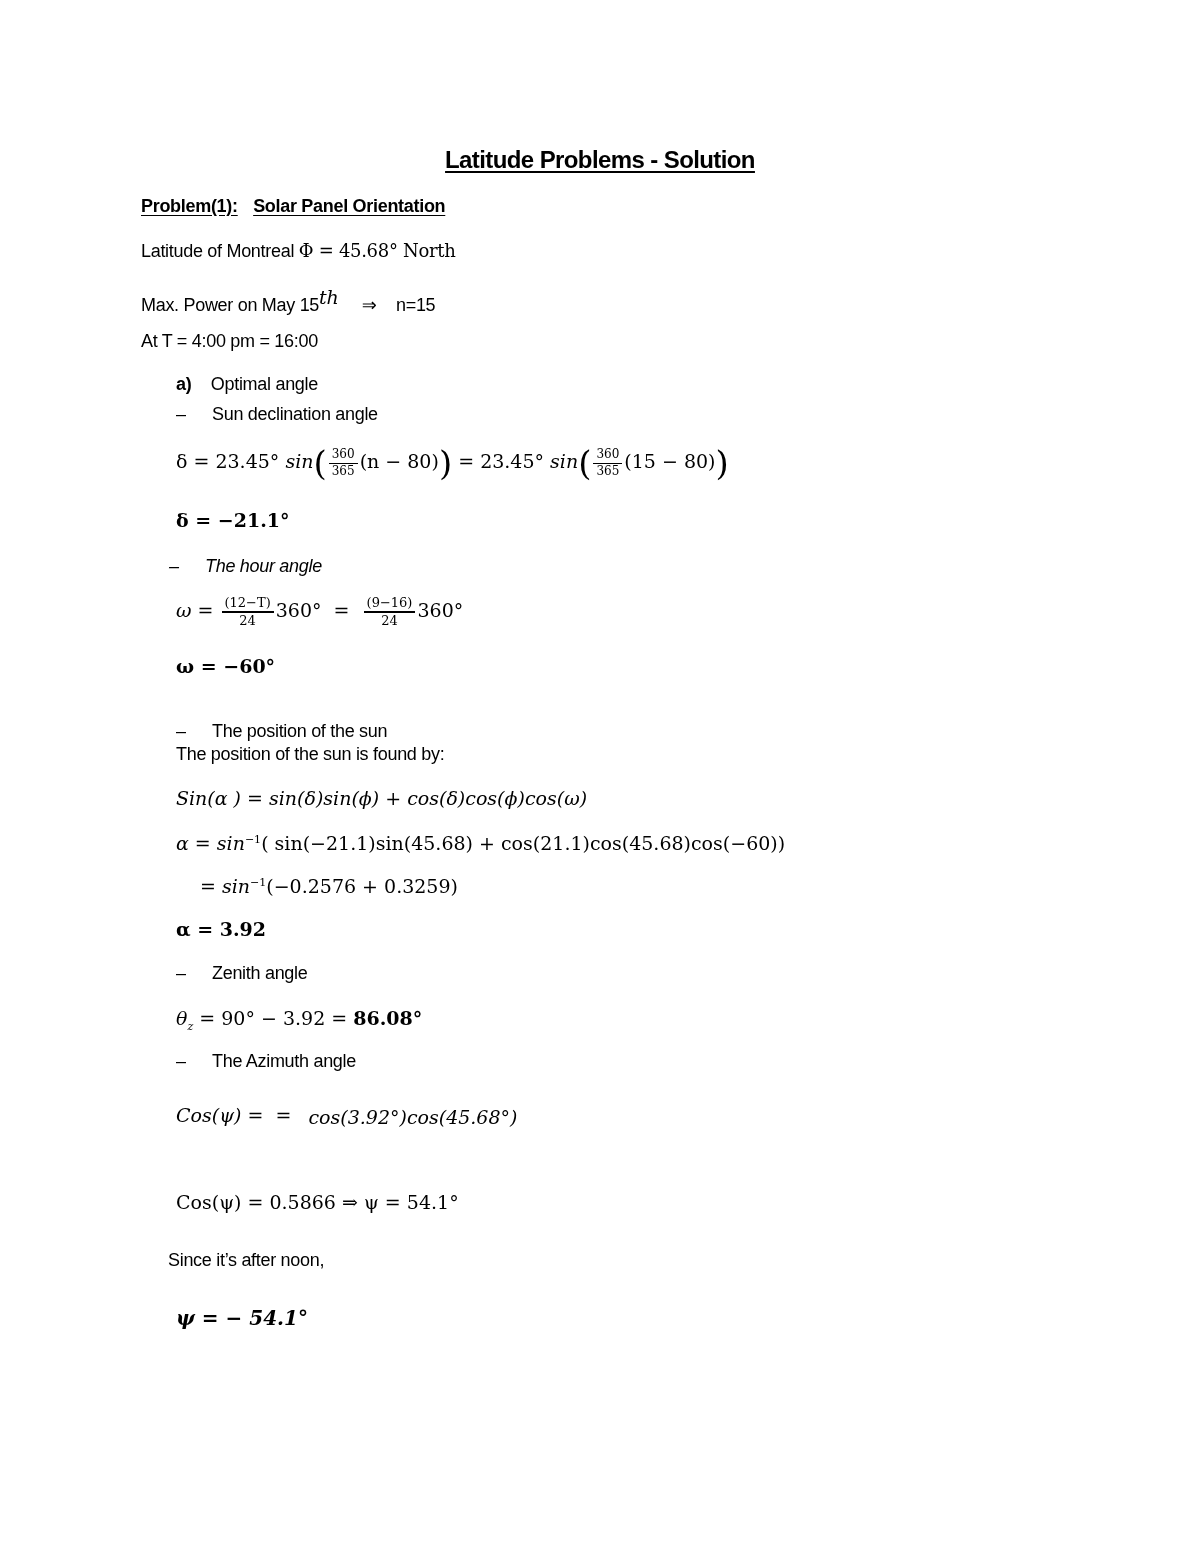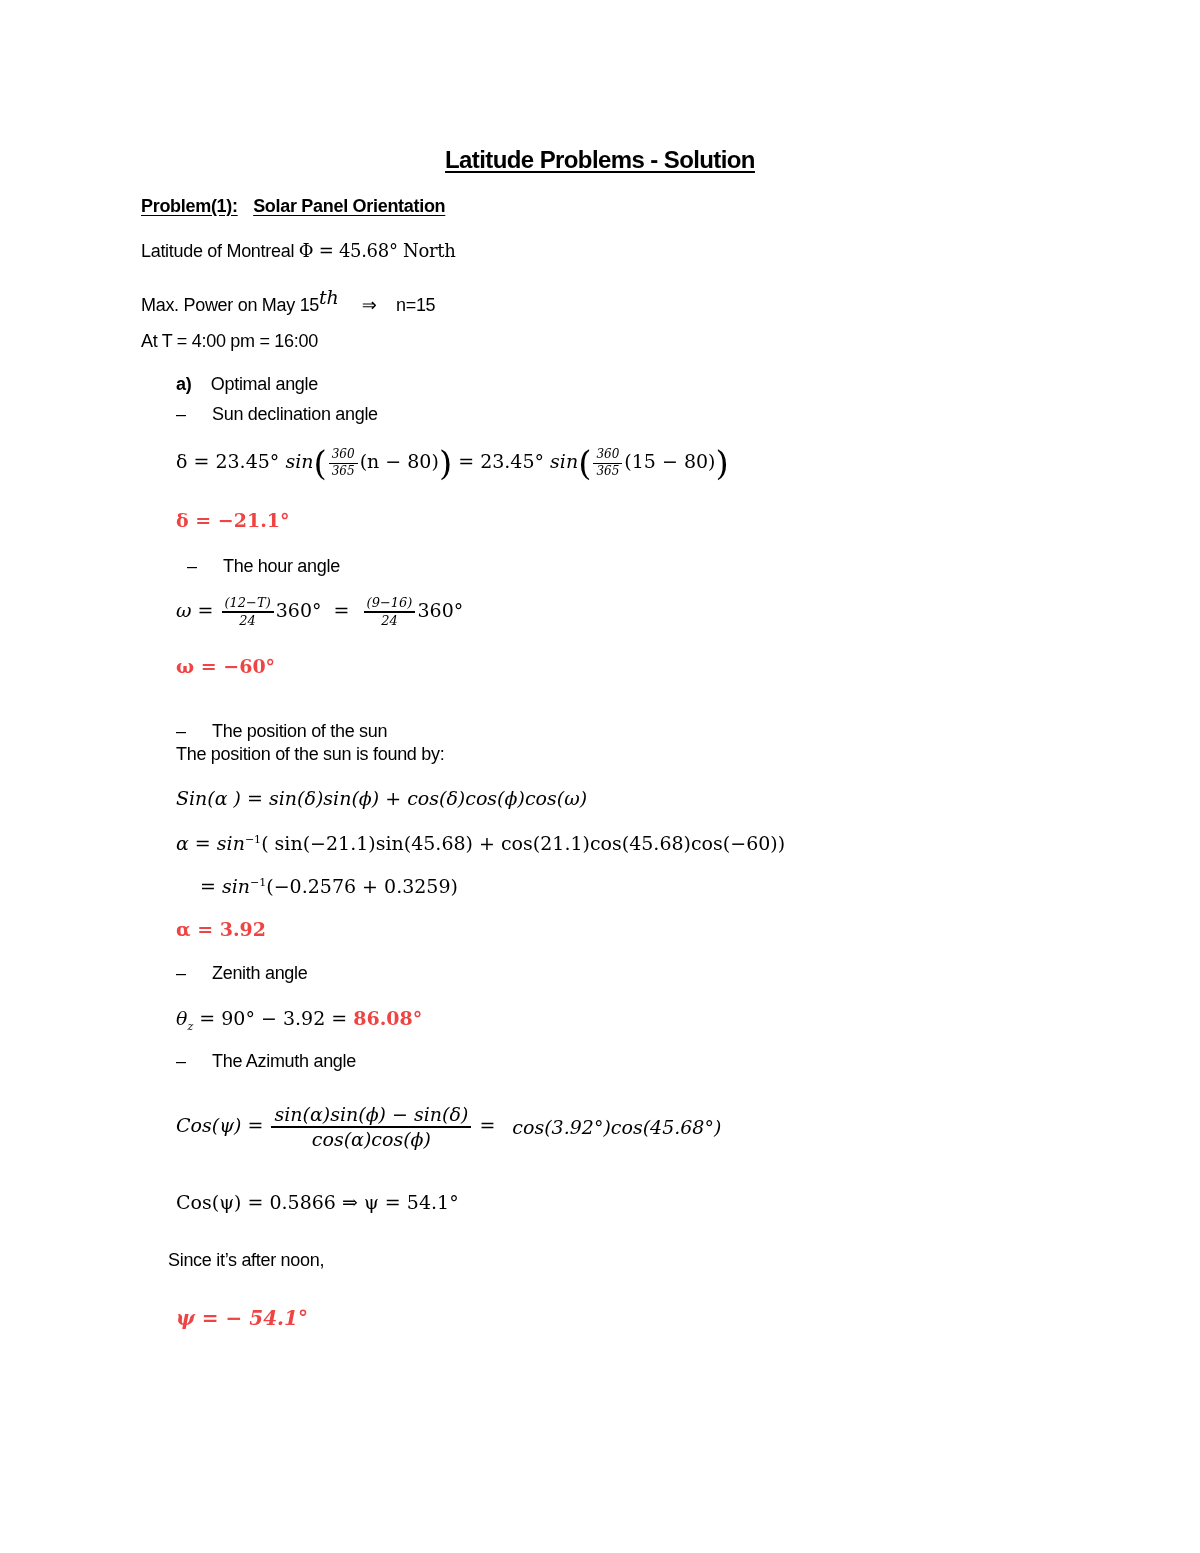--- a/index.html
+++ b/index.html
@@ -4,22 +4,22 @@
 <style>
   html, body { margin: 0; padding: 0; background: #ffffff; }
   body { width: 1200px; height: 1553px; position: relative; overflow: hidden;
          font-family: "Liberation Sans", sans-serif; color: #000; }
   .line { position: absolute; white-space: nowrap; }
   .txt { font-family: "Liberation Sans", sans-serif; font-size: 18px; letter-spacing: -0.3px; }
   .bold { font-weight: bold; }
   .u { text-decoration: underline; text-underline-offset: 3px; }
   .math { font-family: "DejaVu Serif", "Liberation Serif", serif; font-size: 19px; }
   .it { font-style: italic; }
-  .red { color: #ef4444; }
-  .frac { display: inline-flex; flex-direction: column; align-items: center; vertical-align: middle; margin: 0 2px; font-style: italic; }
+  .red { color: #000000; }
+  .frac { display: inline-flex; flex-direction: column; align-items: center; vertical-align: middle; margin: 0 2px; }
   .frac .num { padding: 0 3px 1px; border-bottom: 2px solid #000; line-height: 1.1; }
   .frac .den { padding: 1px 3px 0; line-height: 1.1; }
   .frac.small { font-size: 12px; }
   .frac.small .num { border-bottom-width: 1.5px; }
   .frac.mid { font-size: 13px; }
   .frac.big { font-size: 19px; }
   .big-paren { font-size: 34px; font-weight: 200; vertical-align: middle; line-height: 1; }
   sup { font-size: 11px; }
   .dash { display: inline-block; width: 36px; }
 </style>
@@ -64,21 +64,21 @@
       <span class="num">360</span>
       <span class="den">365</span>
     </span><span>(n − 80)</span><span class="big-paren">)</span><span> =  23.45° </span><span class="it">sin</span><span class="big-paren">(</span><span class="frac small">
       <span class="num">360</span>
       <span class="den">365</span>
     </span><span>(15 − 80)</span><span class="big-paren">)</span>
 </div>
 
 <div class="line math bold red" style="left:176px; top:509px;">δ  = −21.1°</div>
 
-<div class="line txt" style="left:187px; top:556px;">
+<div class="line txt" style="left:169px; top:556px;font-style:italic;">
   <span class="dash">–</span><span>The hour angle</span>
 </div>
 
 <div class="line math" style="left:176px; top:596px;">
   <span class="it">ω = </span><span class="frac mid">
       <span class="num">(12−T)</span>
       <span class="den">24</span>
     </span><span>360°</span><span style="white-space:pre">  =  </span><span class="frac mid">
       <span class="num">(9−16)</span>
       <span class="den">24</span>
@@ -111,24 +111,21 @@
 
 <div class="line math" style="left:176px; top:1007px;">
   <span class="it">θ</span><sub class="it" style="font-size:11px">z</sub><span style="white-space:pre"> = 90° − 3.92 = </span><span class="bold red">86.08°</span>
 </div>
 
 <div class="line txt" style="left:176px; top:1051px;">
   <span class="dash">–</span><span>The Azimuth angle</span>
 </div>
 
 <div class="line math" style="left:176px; top:1104px;">
-  <span class="it" style="white-space:pre">Cos(ψ) = </span><span class="frac big it">
-      <span class="num">sin(α)sin(ϕ) − sin(δ)</span>
-      <span class="den">cos(α)cos(ϕ)</span>
-    </span><span style="white-space:pre"> = </span><span class="frac big it" style="margin-left:8px">
+  <span class="it" style="white-space:pre">Cos(ψ) = </span><span style="white-space:pre"> = </span><span class="frac big it" style="margin-left:8px">
       <span class="den">cos(3.92°)cos(45.68°)</span>
     </span>
 </div>
 
 <div class="line math" style="left:176px; top:1191px;">Cos(ψ) = 0.5866 ⇒  ψ =  54.1°</div>
 
 <div class="line txt" style="left:168px; top:1250px;">Since it’s after noon,</div>
 
 <div class="line math bold red it" style="left:176px; top:1306px; font-size:20px;">ψ =  − 54.1°</div>
 

